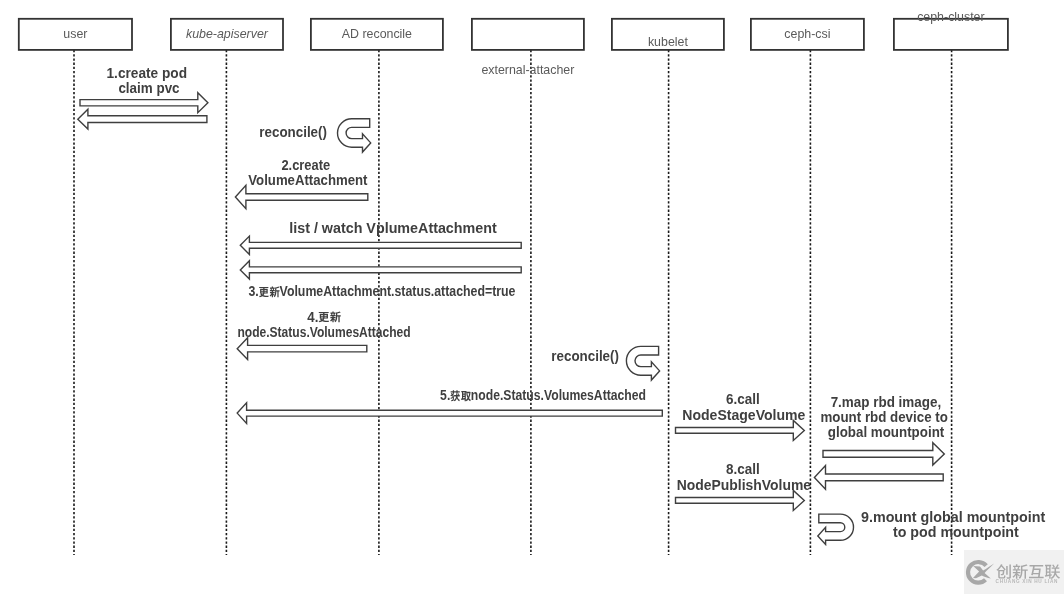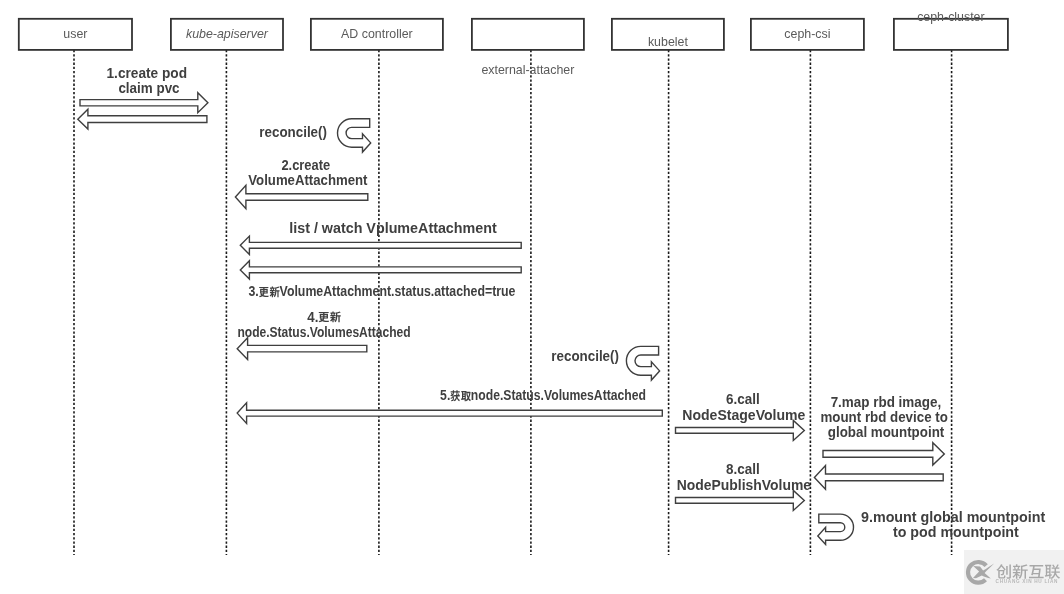--- a/index.html
+++ b/index.html
@@ -55,21 +55,21 @@
 <path d="M943.2 474.0L825.5 474.0L825.5 465.6L814.4 477.4L825.5 489.2L825.5 480.7L943.2 480.7Z"></path>
 <path d="M675.5 497.5L793.3 497.5L793.3 490.4L804.3 500.4L793.3 510.4L793.3 503.2L675.5 503.2Z"></path>
 <path d="M369.70 118.80L351.70 118.80A14.20 14.20 0 0 0 351.70 147.20L362.50 147.20L362.50 152.05L370.70 142.90L362.50 133.75L362.50 138.60L351.70 138.60A5.60 5.60 0 0 1 351.70 127.40L369.70 127.40Z"></path>
 <path d="M658.60 346.40L640.80 346.40A14.40 14.40 0 0 0 640.80 375.20L651.40 375.20L651.40 380.05L659.60 370.90L651.40 361.75L651.40 366.60L640.80 366.60A5.80 5.80 0 0 1 640.80 355.00L658.60 355.00Z"></path>
 <path d="M818.80 514.10L840.40 514.10A13.10 13.10 0 0 1 840.40 540.30L825.60 540.30L825.60 544.50L817.80 535.95L825.60 527.40L825.60 531.60L840.40 531.60A4.40 4.40 0 0 0 840.40 522.80L818.80 522.80Z"></path>
 </g>
 </svg>
 <div>
 <div class="plabel" style="left:18.8px;top:27.8px;width:113.2px;">user</div>
 <div class="plabel" style="left:170.9px;top:27.8px;width:112.1px;font-style:italic;">kube-apiserver</div>
-<div class="plabel" style="left:310.9px;top:27.8px;width:132.0px;">AD controller</div>
+<div class="plabel" style="left:310.9px;top:27.8px;width:132.0px;">AD reconcile</div>
 <div class="plabel" style="left:471.9px;top:27.8px;width:112.0px;margin-top:36px;">external-attacher</div>
 <div class="plabel" style="left:611.9px;top:27.8px;width:112.0px;margin-top:8px;">kubelet</div>
 <div class="plabel" style="left:750.9px;top:27.8px;width:113.0px;">ceph-csi</div>
 <div class="plabel" style="left:893.9px;top:11px;width:114.0px;">ceph-cluster</div>
 </div>
 <div>
 <div class="mgroup">
 <div class="mline" style="left: 147.4px; top: 65.6px; transform: translateX(-40.5px) scaleX(0.931034); transform-origin: 0px 0px;"><span>1.create pod</span></div>
 <div class="mline" style="left: 149px; top: 80.9px; transform: translateX(-30.6px) scaleX(0.913433); transform-origin: 0px 0px;"><span>claim pvc</span></div>
 </div>

